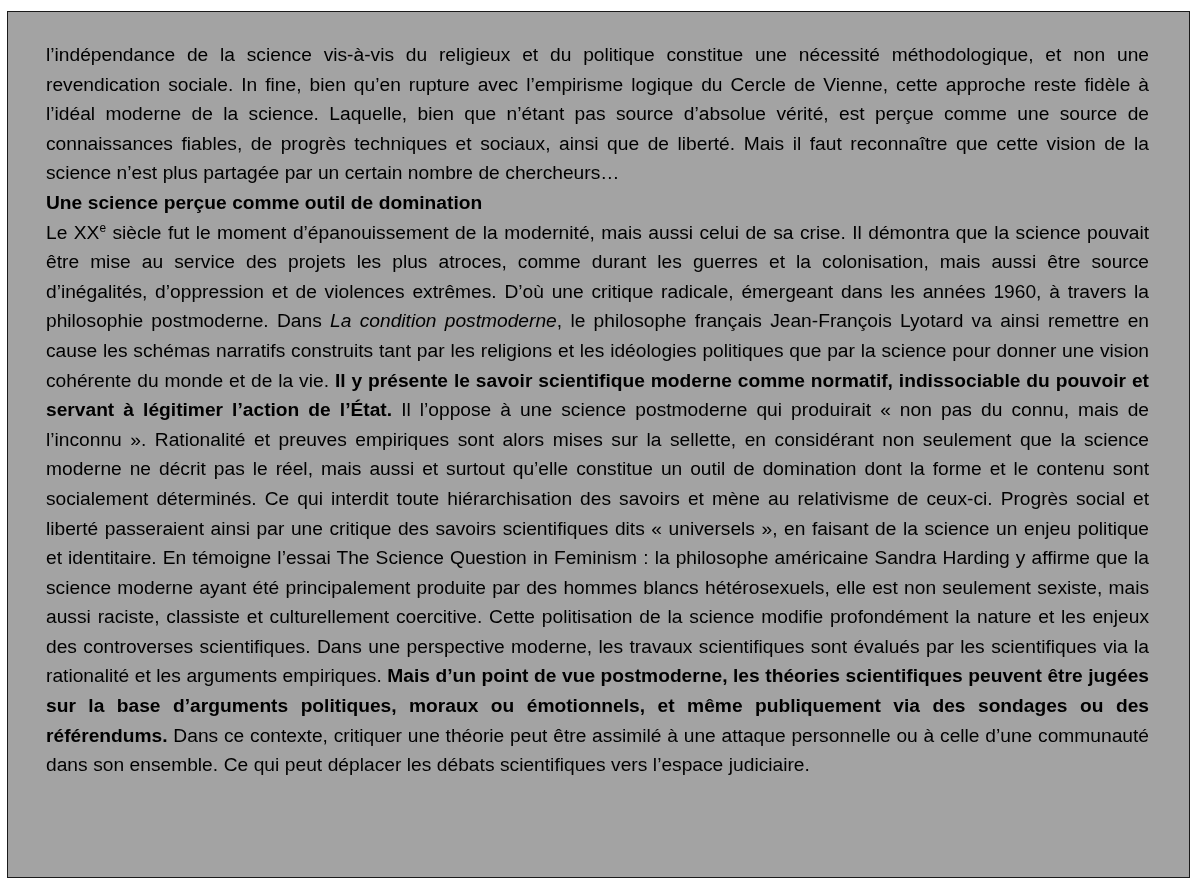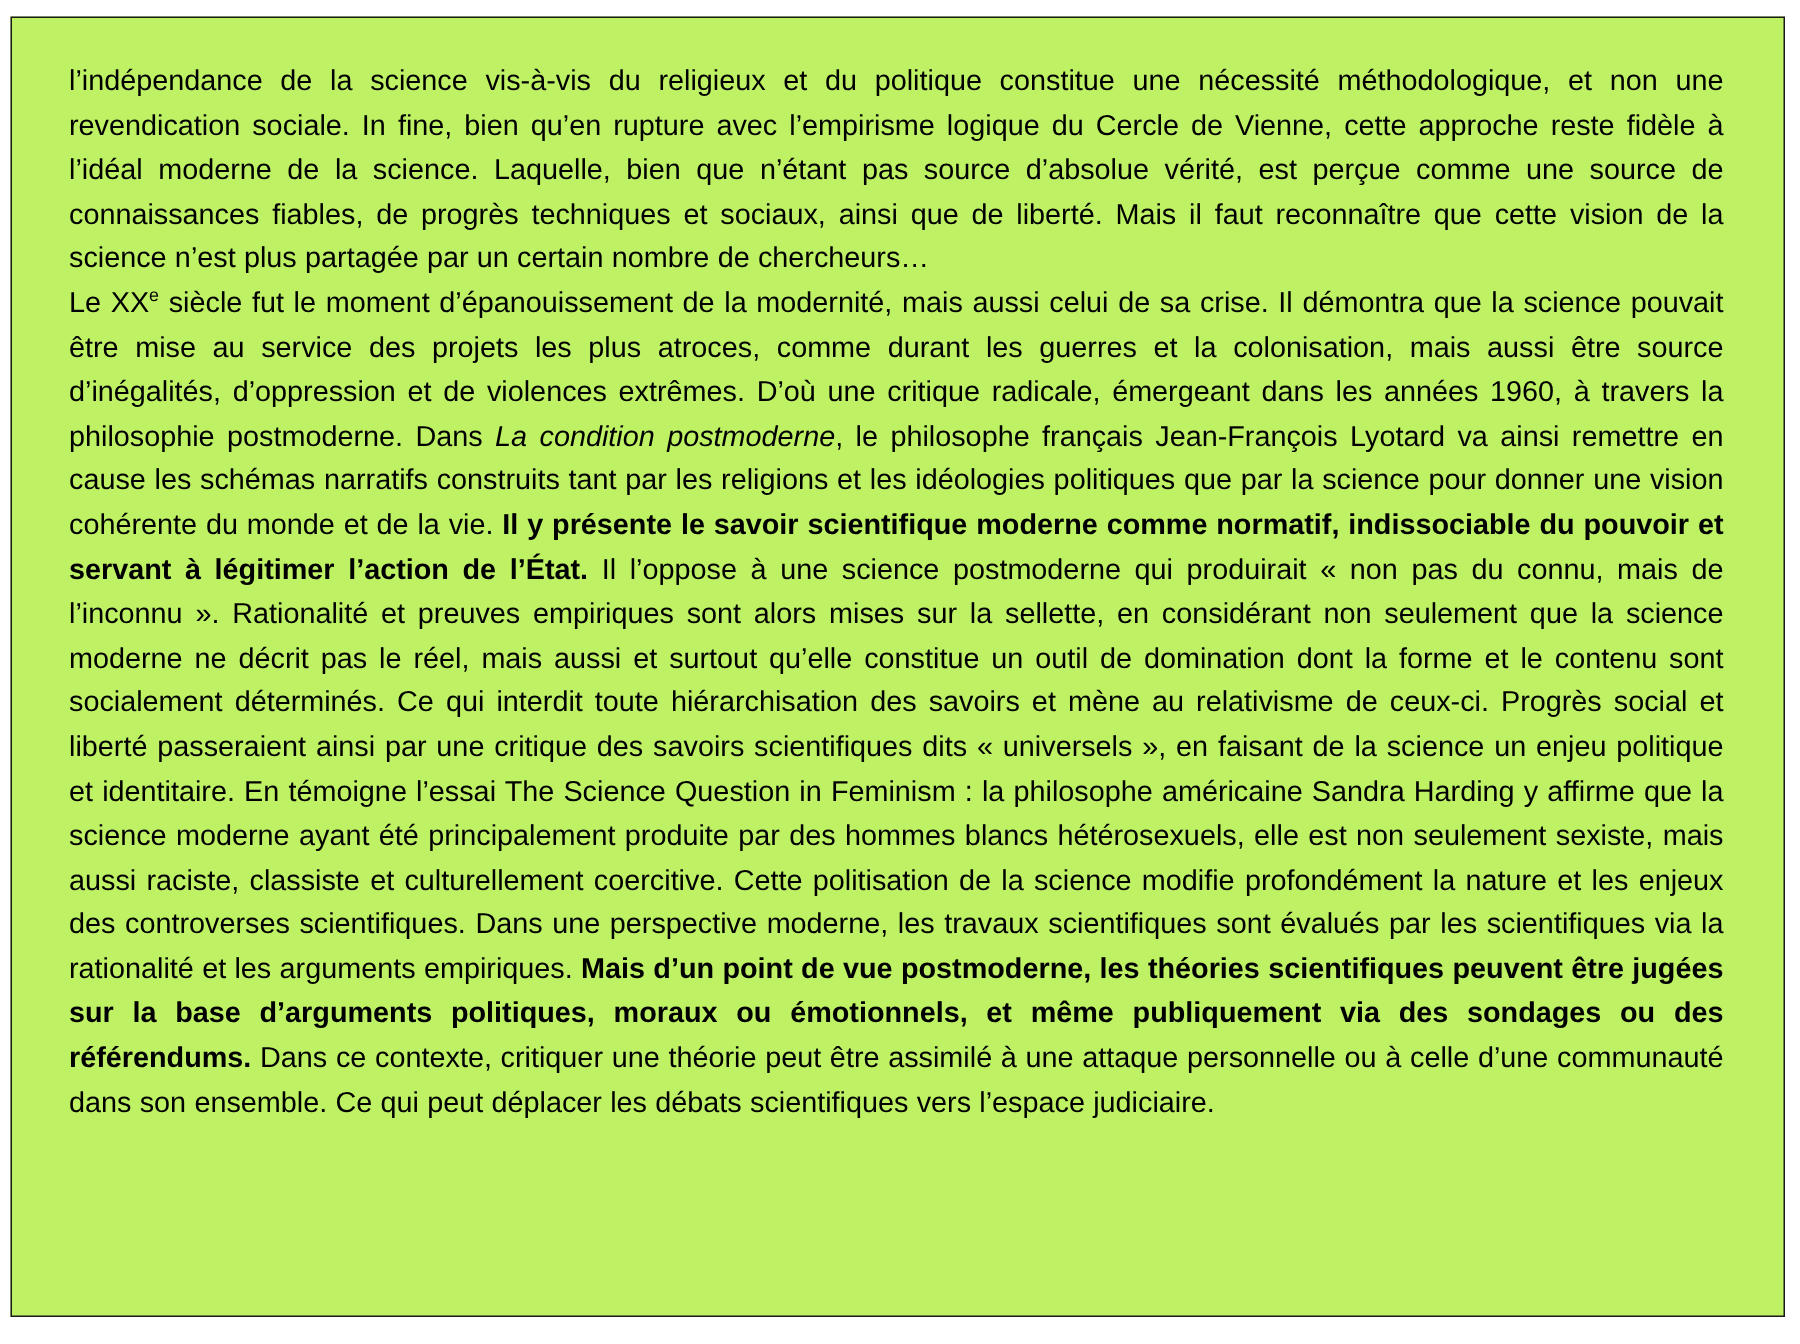--- a/index.html
+++ b/index.html
@@ -60,27 +60,30 @@
 
   sup {
     font-size: 0.62em;
     vertical-align: super;
     line-height: 0;
   }
 </style>
 </head>
 <body>
 
-<div id="page" style="border-color: rgb(26, 26, 26); background: #bef264;">
+<div id="page" style="border-color: rgb(26, 26, 26); background: #a3a3a3;">
 
   <div id="doc-body" style="color: rgb(0, 0, 0);">
 
     <p class="para">
       <span>l’indépendance de la science vis-à-vis du religieux et du politique constitue une nécessité méthodologique, et non une revendication sociale. In fine, bien qu’en rupture avec l’empirisme logique du Cercle de Vienne, cette approche reste fidèle à l’idéal moderne de la science. Laquelle, bien que n’étant pas source d’absolue vérité, est perçue comme une source de connaissances fiables, de progrès techniques et sociaux, ainsi que de liberté. Mais il faut reconnaître que cette vision de la science n’est plus partagée par un certain nombre de chercheurs…</span>
     </p>
 
+    <p class="para heading">
+      <span>Une science perçue comme outil de domination</span>
+    </p>
 
     <p class="para">
       <span>Le XX</span><sup>e</sup><span> siècle fut le moment d’épanouissement de la modernité, mais aussi celui de sa crise. Il démontra que la science pouvait être mise au service des projets les plus atroces, comme durant les guerres et la colonisation, mais aussi être source d’inégalités, d’oppression et de violences extrêmes. D’où une critique radicale, émergeant dans les années 1960, à travers la philosophie postmoderne. Dans </span><i>La condition postmoderne</i><span>, le philosophe français Jean-François Lyotard va ainsi remettre en cause les schémas narratifs construits tant par les religions et les idéologies politiques que par la science pour donner une vision cohérente du monde et de la vie. </span><b>Il y présente le savoir scientifique moderne comme normatif, indissociable du pouvoir et servant à légitimer l’action de l’État.</b><span> Il l’oppose à une science postmoderne qui produirait « non pas du connu, mais de l’inconnu ». Rationalité et preuves empiriques sont alors mises sur la sellette, en considérant non seulement que la science moderne ne décrit pas le réel, mais aussi et surtout qu’elle constitue un outil de domination dont la forme et le contenu sont socialement déterminés. Ce qui interdit toute hiérarchisation des savoirs et mène au relativisme de ceux-ci. Progrès social et liberté passeraient ainsi par une critique des savoirs scientifiques dits « universels », en faisant de la science un enjeu politique et identitaire. En témoigne l’essai The Science Question in Feminism : la philosophe américaine Sandra Harding y affirme que la science moderne ayant été principalement produite par des hommes blancs hétérosexuels, elle est non seulement sexiste, mais aussi raciste, classiste et culturellement coercitive. Cette politisation de la science modifie profondément la nature et les enjeux des controverses scientifiques. Dans une perspective moderne, les travaux scientifiques sont évalués par les scientifiques via la rationalité et les arguments empiriques. </span><b>Mais d’un point de vue postmoderne, les théories scientifiques peuvent être jugées sur la base d’arguments politiques, moraux ou émotionnels, et même publiquement via des sondages ou des référendums.</b><span> Dans ce contexte, critiquer une théorie peut être assimilé à une attaque personnelle ou à celle d’une communauté dans son ensemble. Ce qui peut déplacer les débats scientifiques vers l’espace judiciaire.</span>
     </p>
 
   </div>
 </div>
 
 </body></html>

